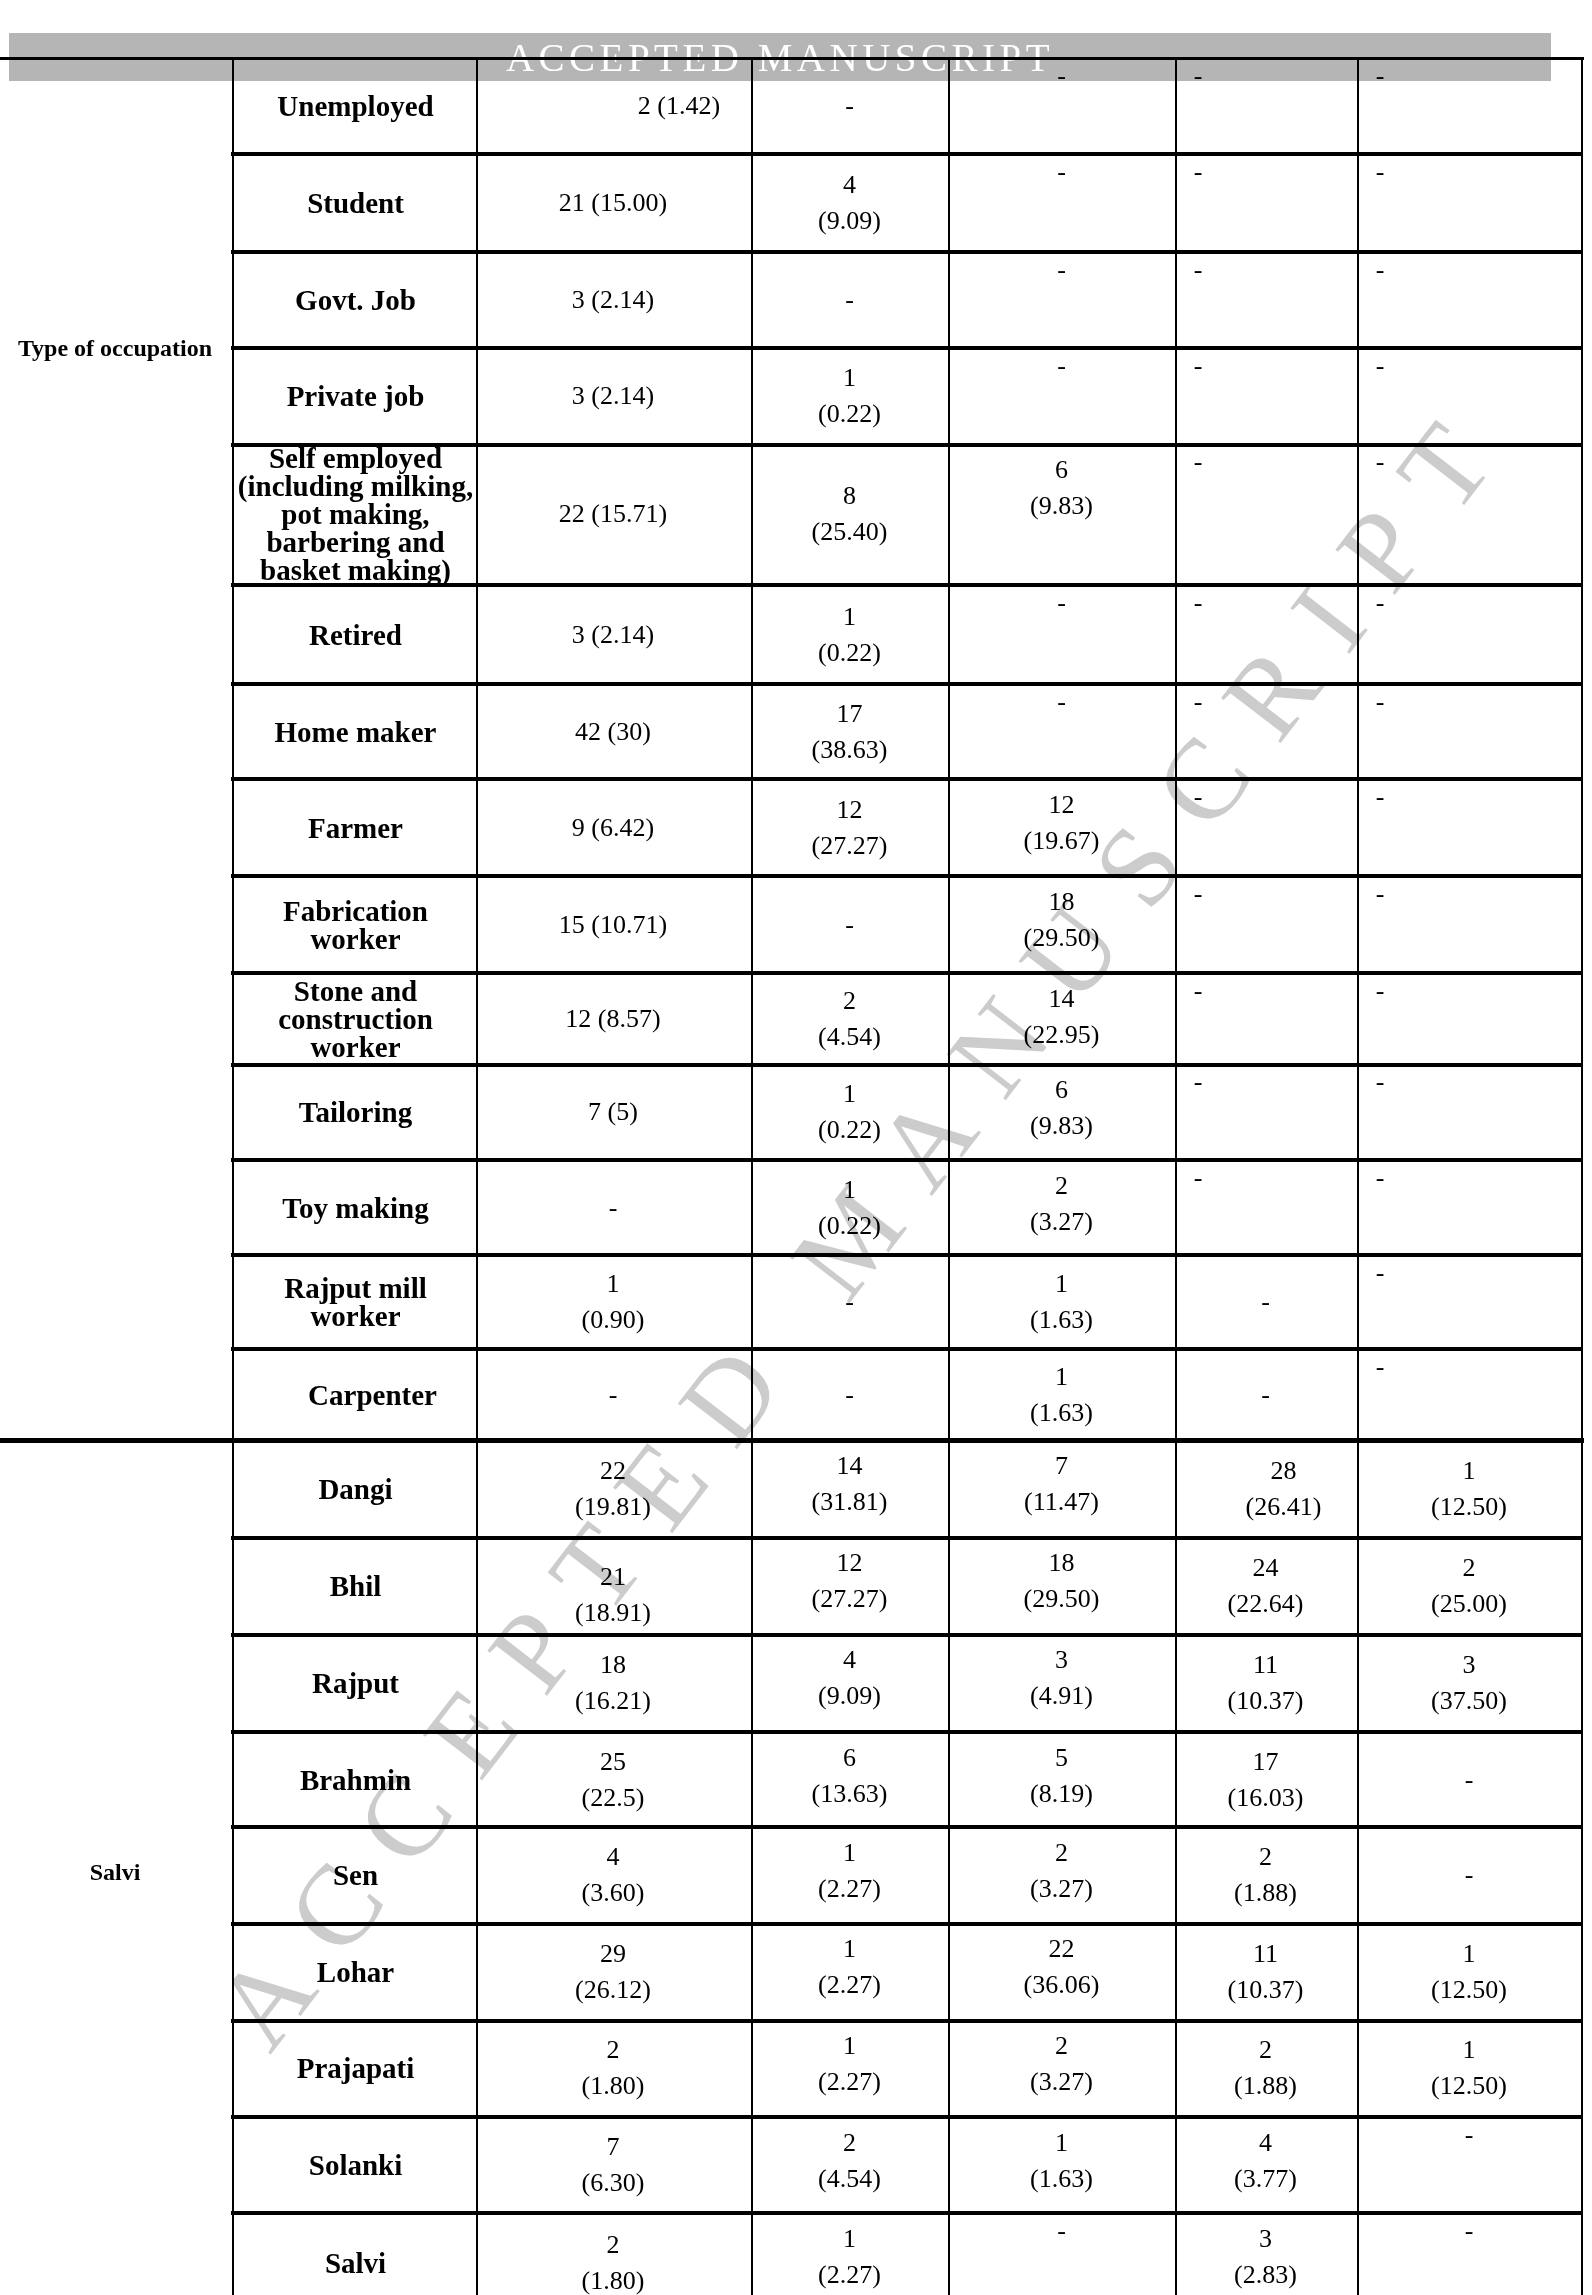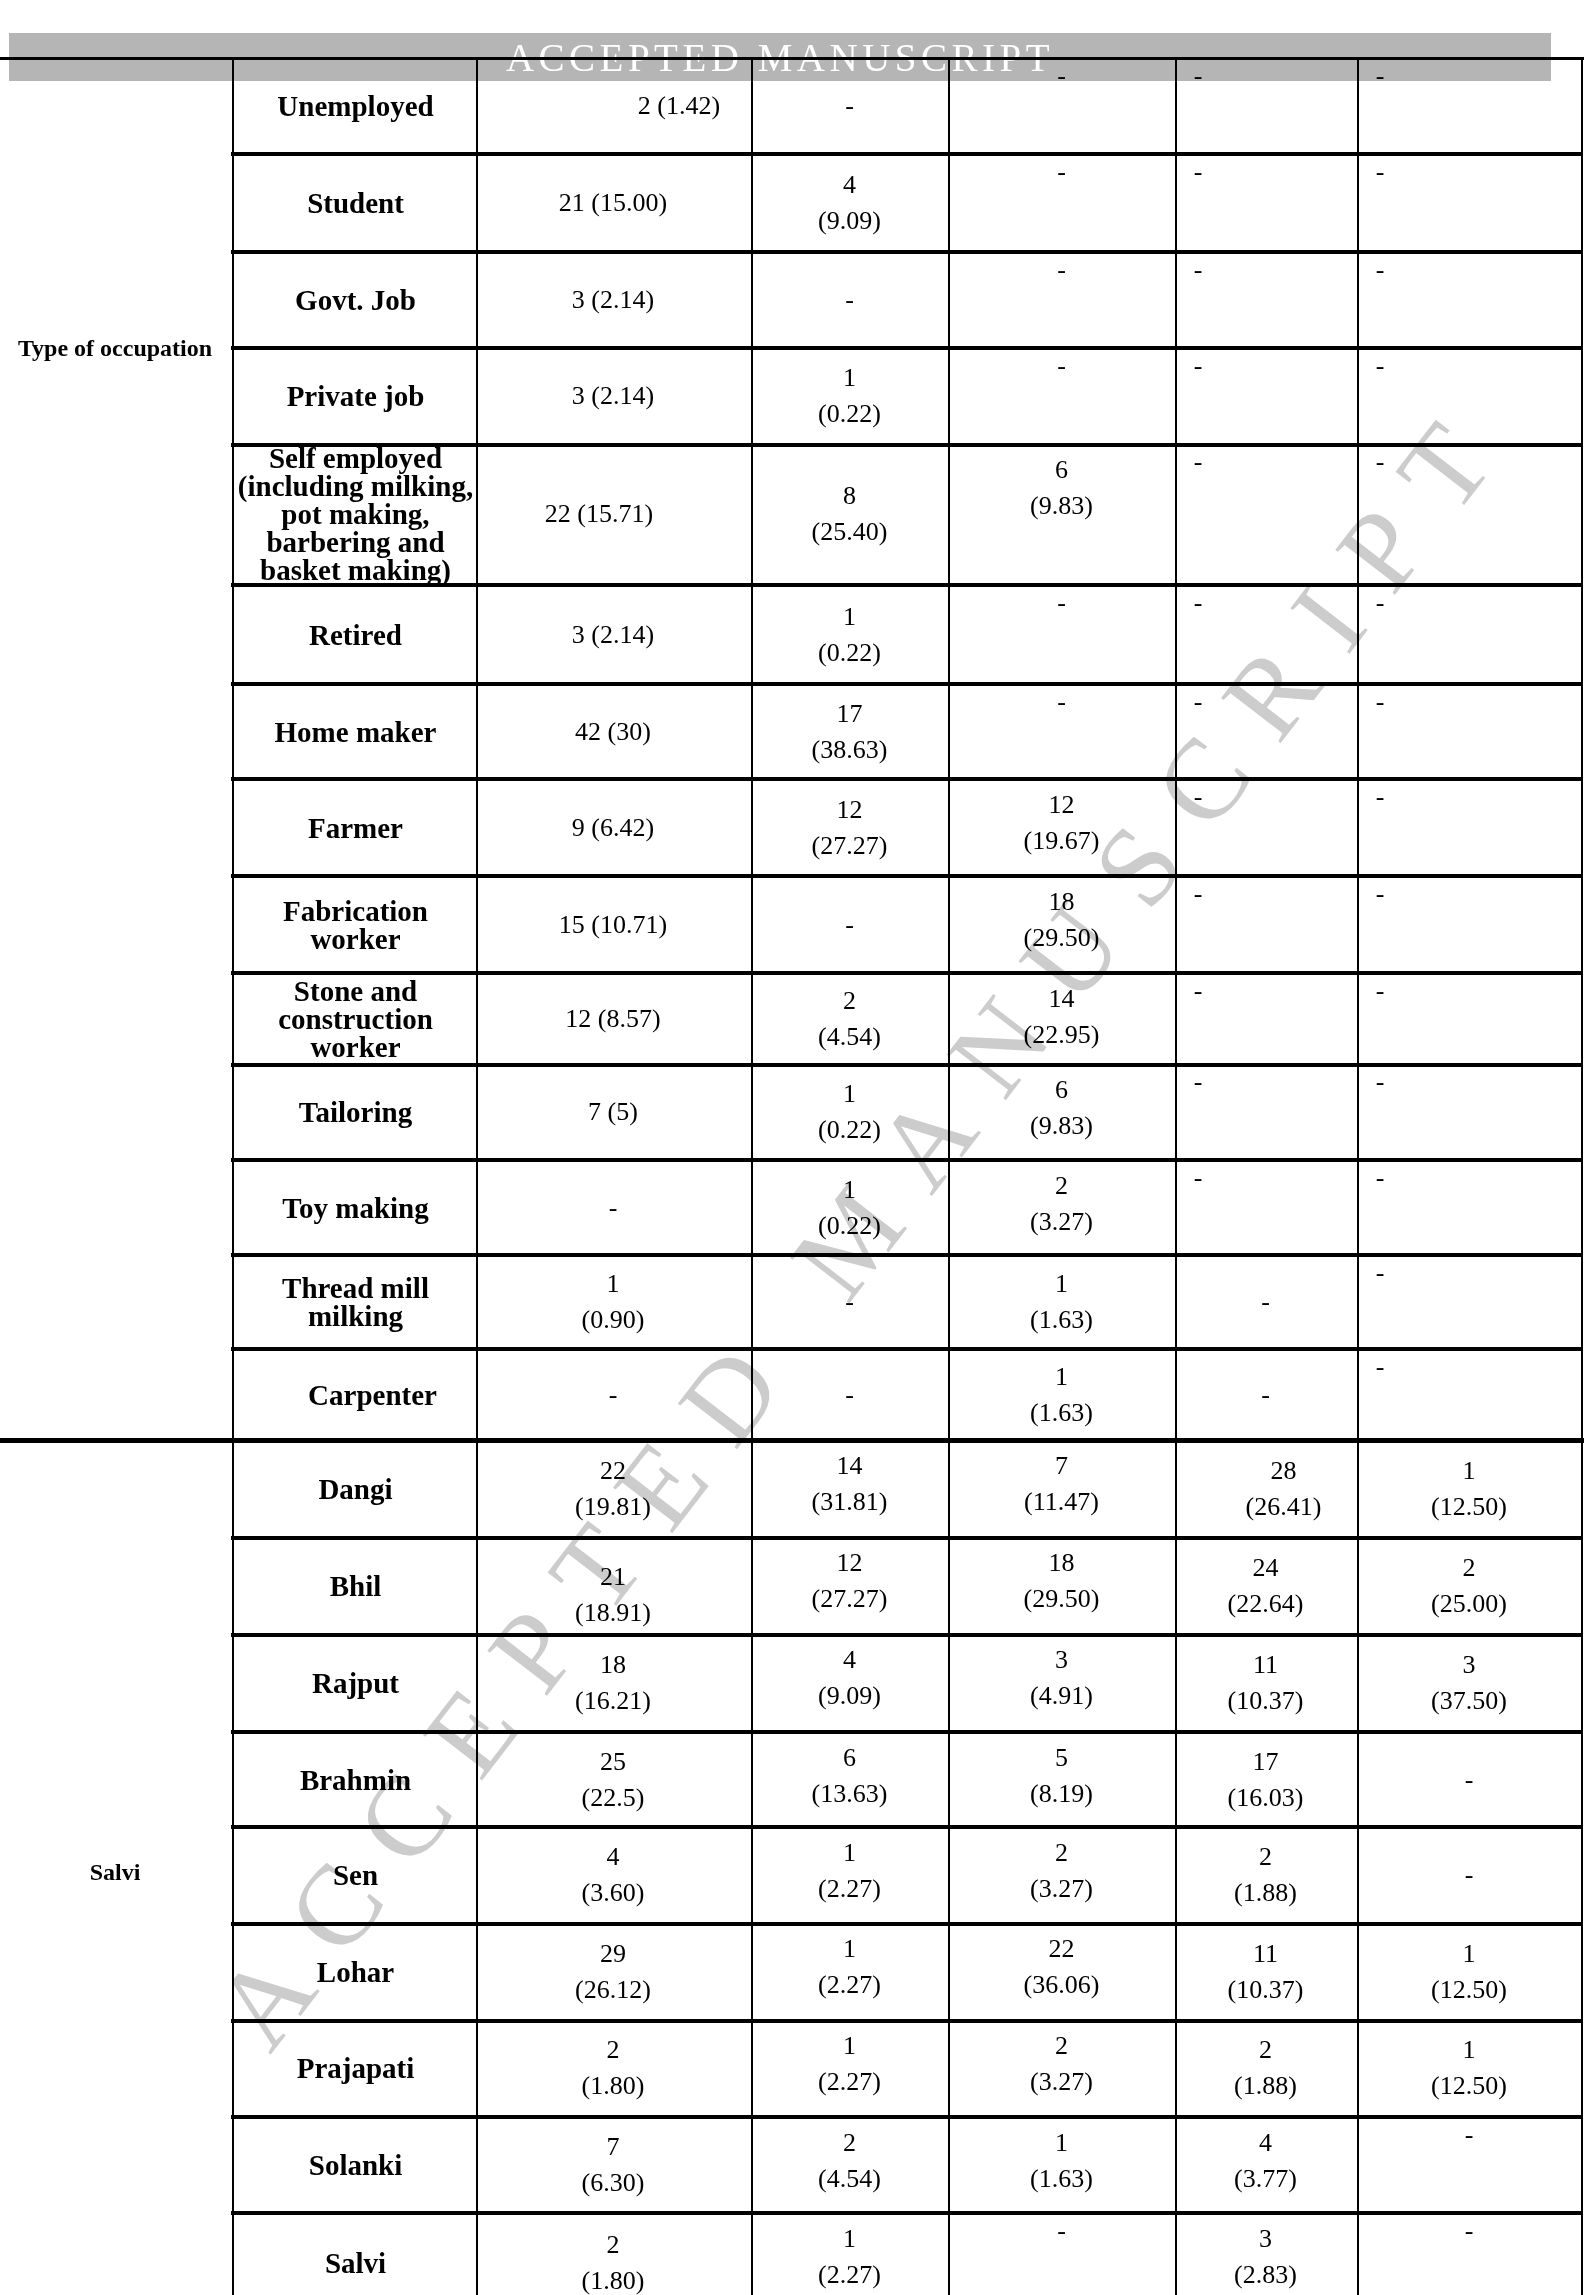--- a/index.html
+++ b/index.html
@@ -118,21 +118,21 @@
         <div>-</div>
       </div>
       <div class="hline" style="left: 231px; top: 443px; width: 1350px; height: 3.8px; background: rgb(0, 0, 0);"></div>
       <div class="cell va-mid ha-c label-cell" style="left: 237px; top: 447px; width: 237px; height: 134px;">
         <div>Self employed</div>
         <div>(including milking,</div>
         <div>pot making,</div>
         <div>barbering and</div>
         <div>basket making)</div>
       </div>
-      <div class="cell va-mid ha-c" style="left: 464px; top: 447px; width: 270px; height: 134px;">
+      <div class="cell va-mid ha-c" style="left: 478px; top: 447px; width: 270px; height: 134px;">
         <div>22 (15.71)</div>
       </div>
       <div class="cell va-mid ha-c" style="left: 753px; top: 447px; width: 193px; height: 134px;">
         <div>8</div>
         <div>(25.40)</div>
       </div>
       <div class="cell va-top ha-c" style="left: 950px; top: 447px; width: 223px; height: 134px;">
         <div>6</div>
         <div>(9.83)</div>
       </div>
@@ -282,21 +282,21 @@
         <div>(3.27)</div>
       </div>
       <div class="cell va-top ha-l dash-top" style="left: 1177px; top: 1163px; width: 177px; height: 89px;">
         <div>-</div>
       </div>
       <div class="cell va-top ha-l dash-top" style="left: 1359px; top: 1163px; width: 220px; height: 89px;">
         <div>-</div>
       </div>
       <div class="hline" style="left: 231px; top: 1253px; width: 1350px; height: 3.8px; background: rgb(0, 0, 0);"></div>
       <div class="cell va-mid ha-c label-cell" style="left: 237px; top: 1258px; width: 237px; height: 88px;">
-        <div>Thread mill milking</div>
+        <div>Rajput mill worker</div>
       </div>
       <div class="cell va-mid ha-c" style="left: 478px; top: 1258px; width: 270px; height: 88px;">
         <div>1</div>
         <div>(0.90)</div>
       </div>
       <div class="cell va-mid ha-c" style="left: 753px; top: 1258px; width: 193px; height: 88px;">
         <div>-</div>
       </div>
       <div class="cell va-mid ha-c" style="left: 950px; top: 1258px; width: 223px; height: 88px;">
         <div>1</div>

